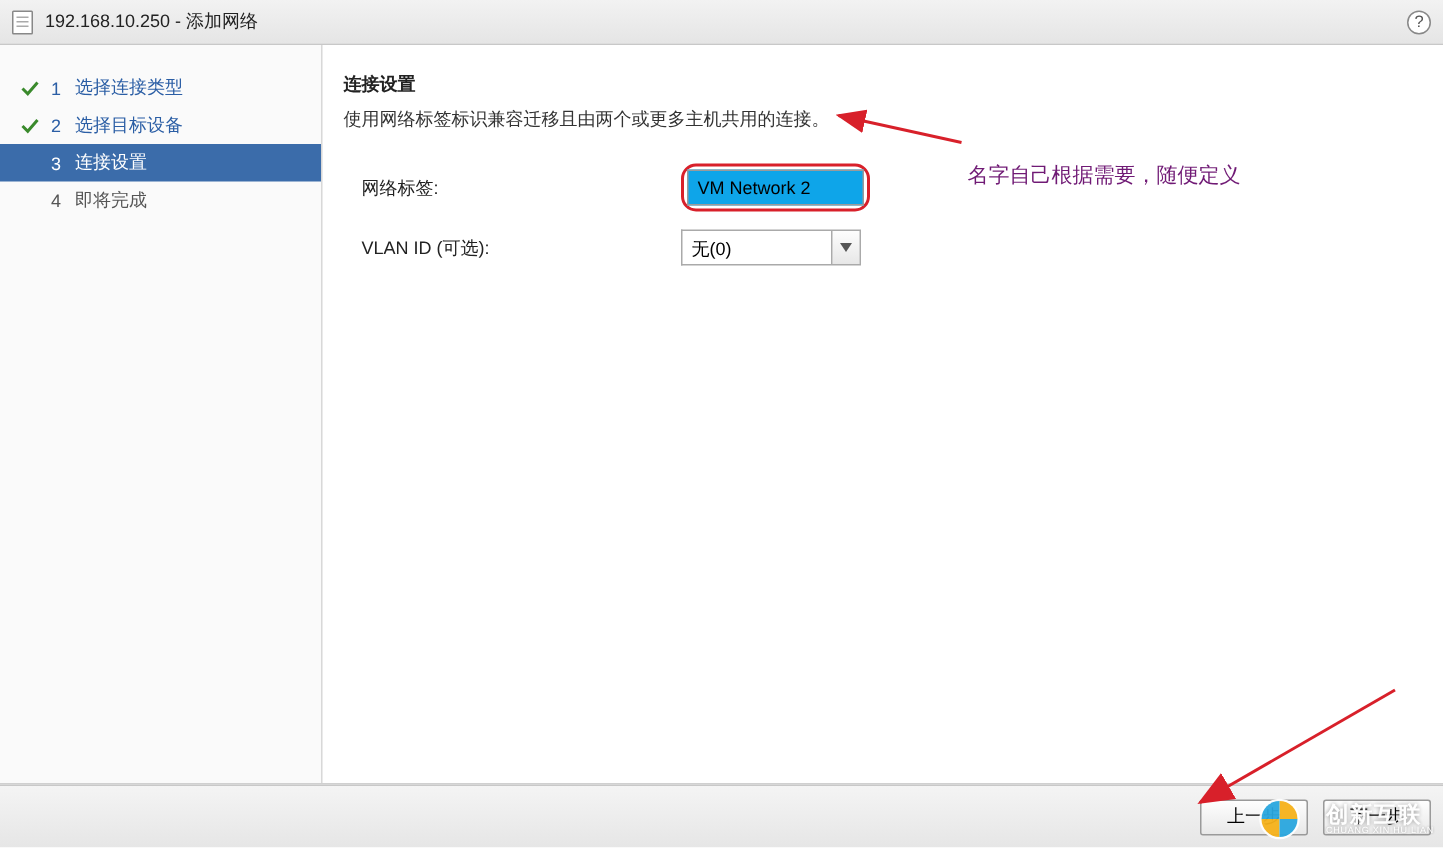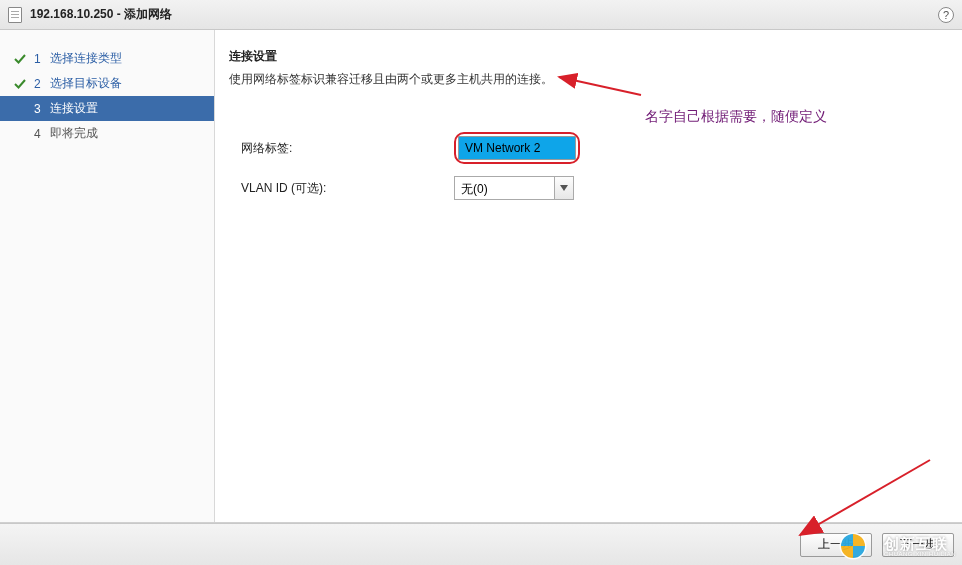--- a/index.html
+++ b/index.html
@@ -24,21 +24,21 @@
     margin-right: 8px;
     position: relative;
   }
   .titlebar .doc-icon::after {
     content: '';
     position: absolute;
     top: 3px; left: 2px; right: 2px; height: 1px;
     background: #aaa;
     box-shadow: 0 3px 0 #aaa, 0 6px 0 #aaa;
   }
-  .titlebar .title-text { font-weight: bold; color: #222; }
+  .titlebar .title-text { font-weight: normal; color: #222; }
   .titlebar .help-btn {
     position: absolute;
     right: 8px; top: 50%;
     transform: translateY(-50%);
     width: 16px; height: 16px;
     border: 1px solid #888;
     border-radius: 50%;
     background: #fff;
     font-size: 11px;
     line-height: 14px;
@@ -85,21 +85,21 @@
   .step.done .label, .step.active .label { }
   .step .num { margin-left: 2px; }
 
   
   .content {
     flex: 1;
     padding: 18px 20px 10px 14px;
     position: relative;
   }
   .content .heading { font-weight: bold; color: #222; margin-bottom: 6px; }
-  .content .subheading { color: #333; margin-bottom: 44px; }
+  .content .subheading { color: #333; margin-bottom: 21px; }
 
   .form-row {
     display: flex;
     align-items: center;
     margin-bottom: 12px;
     gap: 45px;
   }
   .form-row .lbl {
     width: 180px;
     color: #222;

